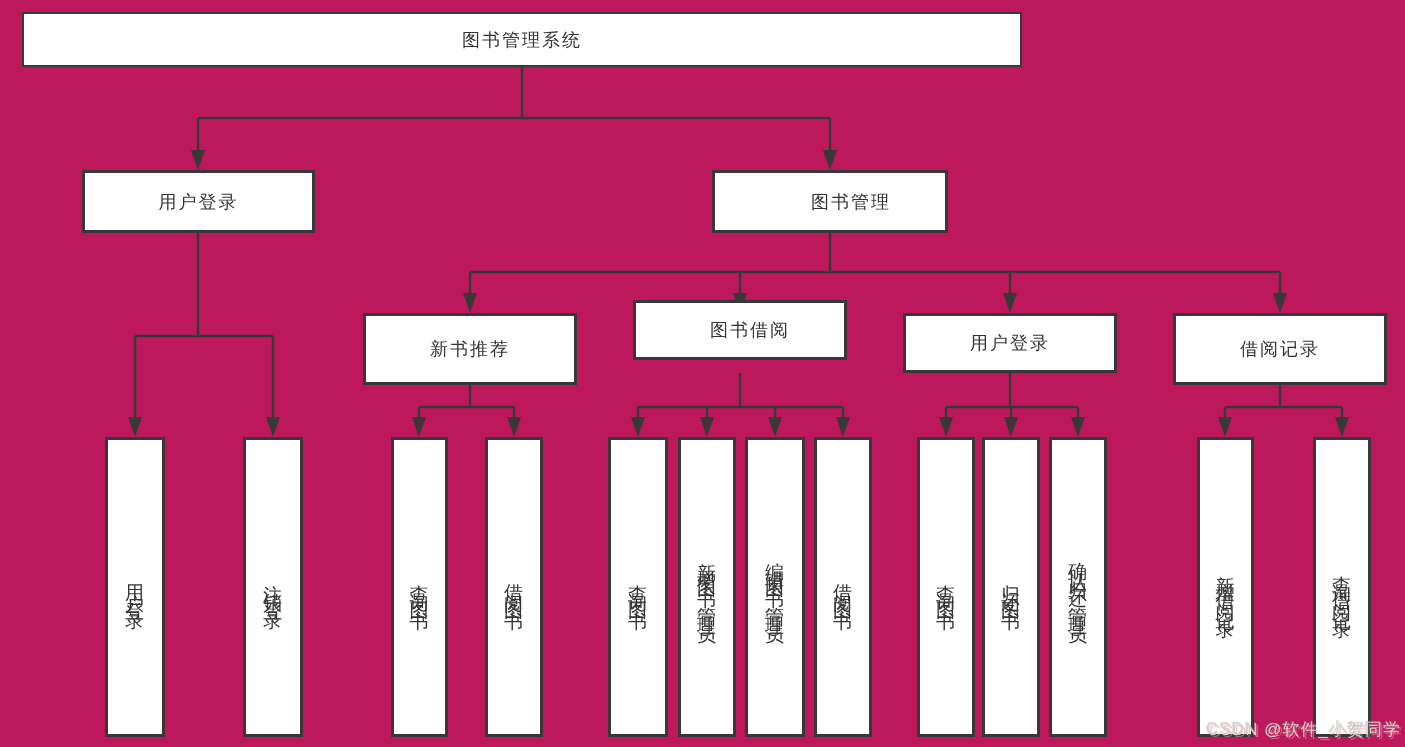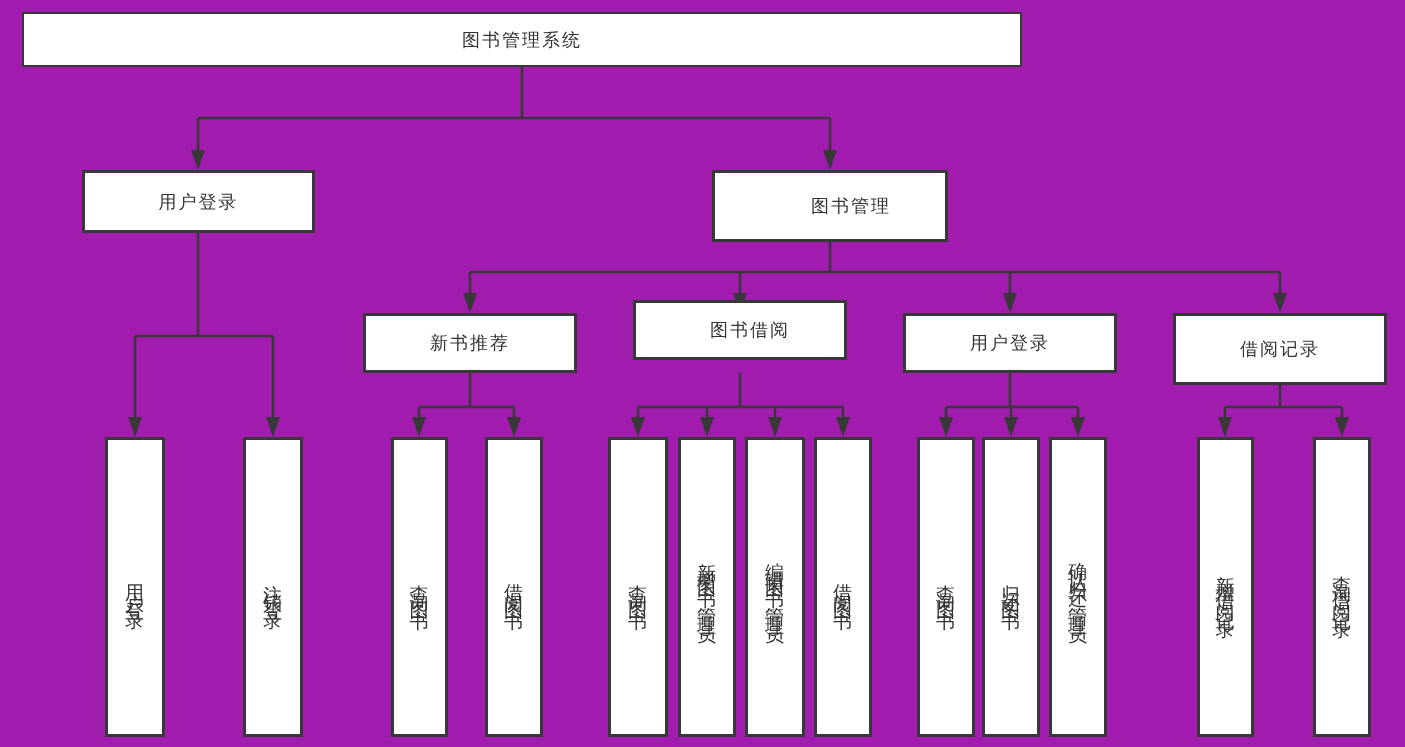--- a/index.html
+++ b/index.html
@@ -5,21 +5,21 @@
   html, body {
     margin: 0;
     padding: 0;
     background: #ffffff;
     font-family: "Liberation Sans", "DejaVu Sans", sans-serif;
   }
   #canvas {
     position: relative;
     width: 1405px;
     height: 747px;
-    background: #a21caf;
+    background: #be185d;
     overflow: hidden;
   }
   #edge-layer {
     position: absolute;
     left: 0; top: 0;
     width: 1405px;
     height: 747px;
     pointer-events: none;
   }
   .node {
@@ -130,24 +130,24 @@
       <polygon class="arrow-head" points="1218,417 1232,417 1225,437"></polygon>
       <line class="arrow-shaft" x1="1342" y1="407" x2="1342" y2="419"></line>
       <polygon class="arrow-head" points="1335,417 1349,417 1342,437"></polygon>
     </svg>
   <div class="node lvl-root" style="left: 22px; top: 12px; width: 1000px; height: 55px;">
       <span class="node-label">图书管理系统</span>
     </div>
     <div class="node lvl-branch" style="left: 82px; top: 170px; width: 233px; height: 63px;">
       <span class="node-label">用户登录</span>
     </div>
-    <div class="node lvl-branch" style="left: 712px; top: 170px; width: 236px; height: 72px; padding-left: 42px;">
+    <div class="node lvl-branch" style="left: 712px; top: 170px; width: 236px; height: 63px; padding-left: 42px;">
       <span class="node-label">图书管理</span>
     </div>
-    <div class="node lvl-branch" style="left: 363px; top: 313px; width: 214px; height: 60px;">
+    <div class="node lvl-branch" style="left: 363px; top: 313px; width: 214px; height: 72px;">
       <span class="node-label">新书推荐</span>
     </div>
     <div class="node lvl-branch" style="left: 633px; top: 300px; width: 214px; height: 60px; padding-left: 20px;">
       <span class="node-label">图书借阅</span>
     </div>
     <div class="node lvl-branch" style="left: 903px; top: 313px; width: 214px; height: 60px;">
       <span class="node-label">用户登录</span>
     </div>
     <div class="node lvl-branch" style="left: 1173px; top: 313px; width: 214px; height: 72px;">
       <span class="node-label">借阅记录</span>
@@ -184,13 +184,14 @@
     </div>
     <div class="node leaf" style="left: 1049px; top: 437px; width: 58px; height: 300px;">
       <span class="node-label">确认归还（管理员）</span>
     </div>
     <div class="node leaf" style="left: 1197px; top: 437px; width: 57px; height: 300px;">
       <span class="node-label">新增借阅记录</span>
     </div>
     <div class="node leaf" style="left: 1313px; top: 437px; width: 58px; height: 300px;">
       <span class="node-label">查询借阅记录</span>
     </div>
+    <div id="watermark">CSDN @软件_小贺同学</div>
 </div>
 
 </body></html>

